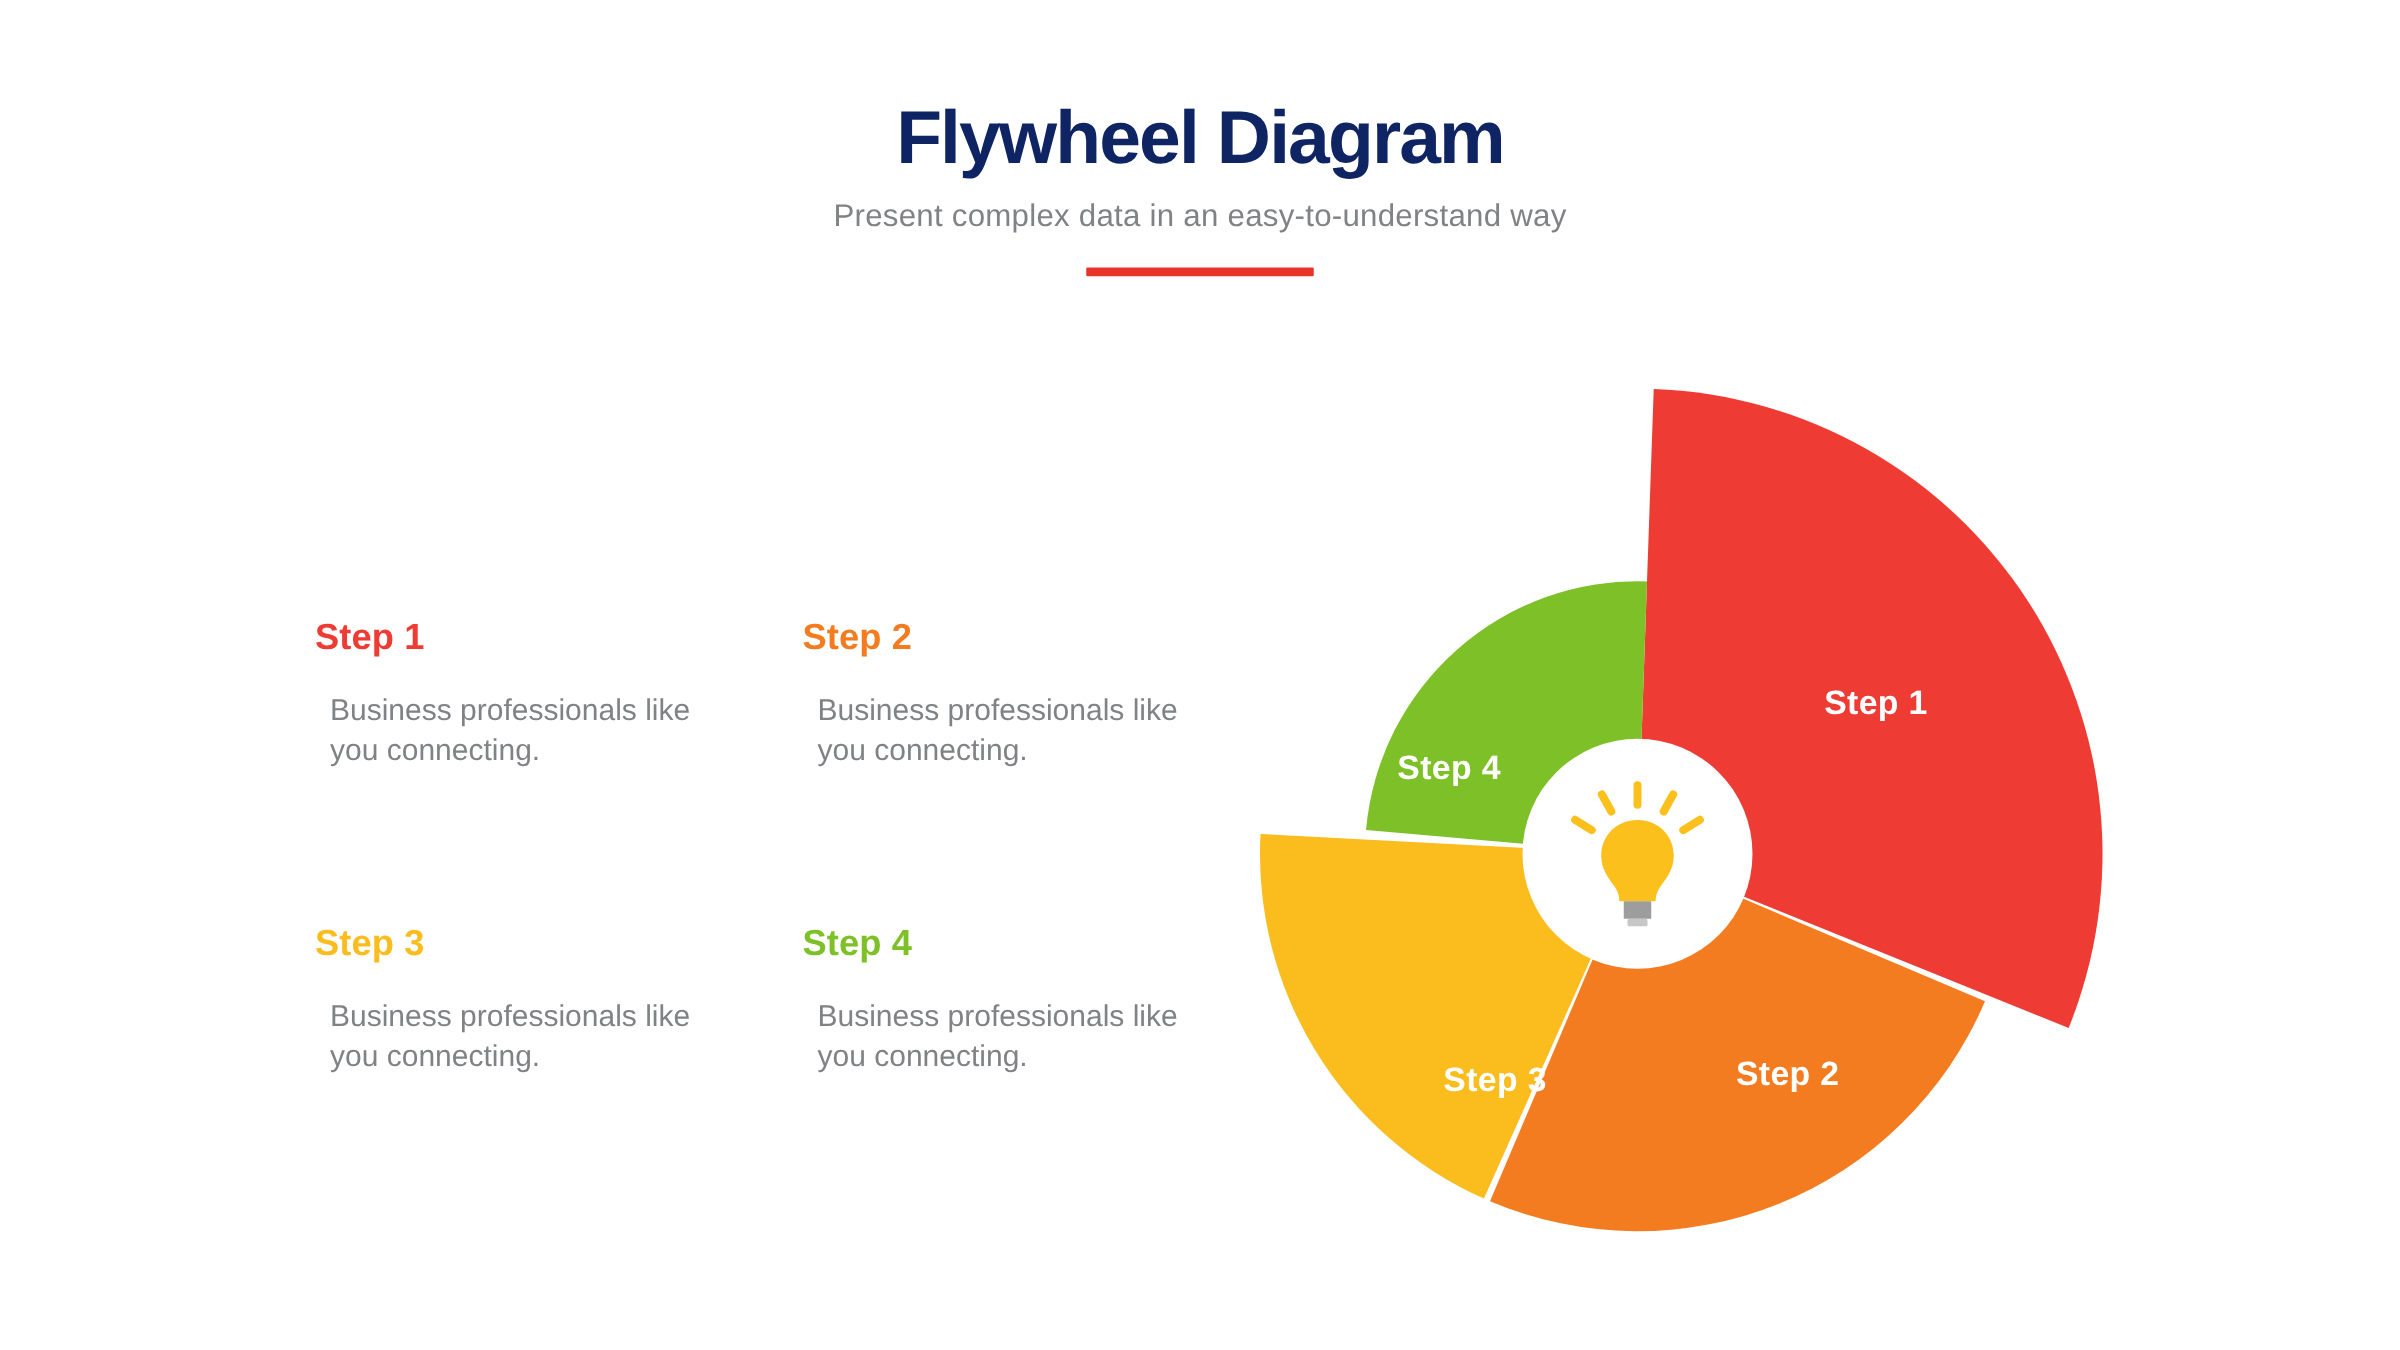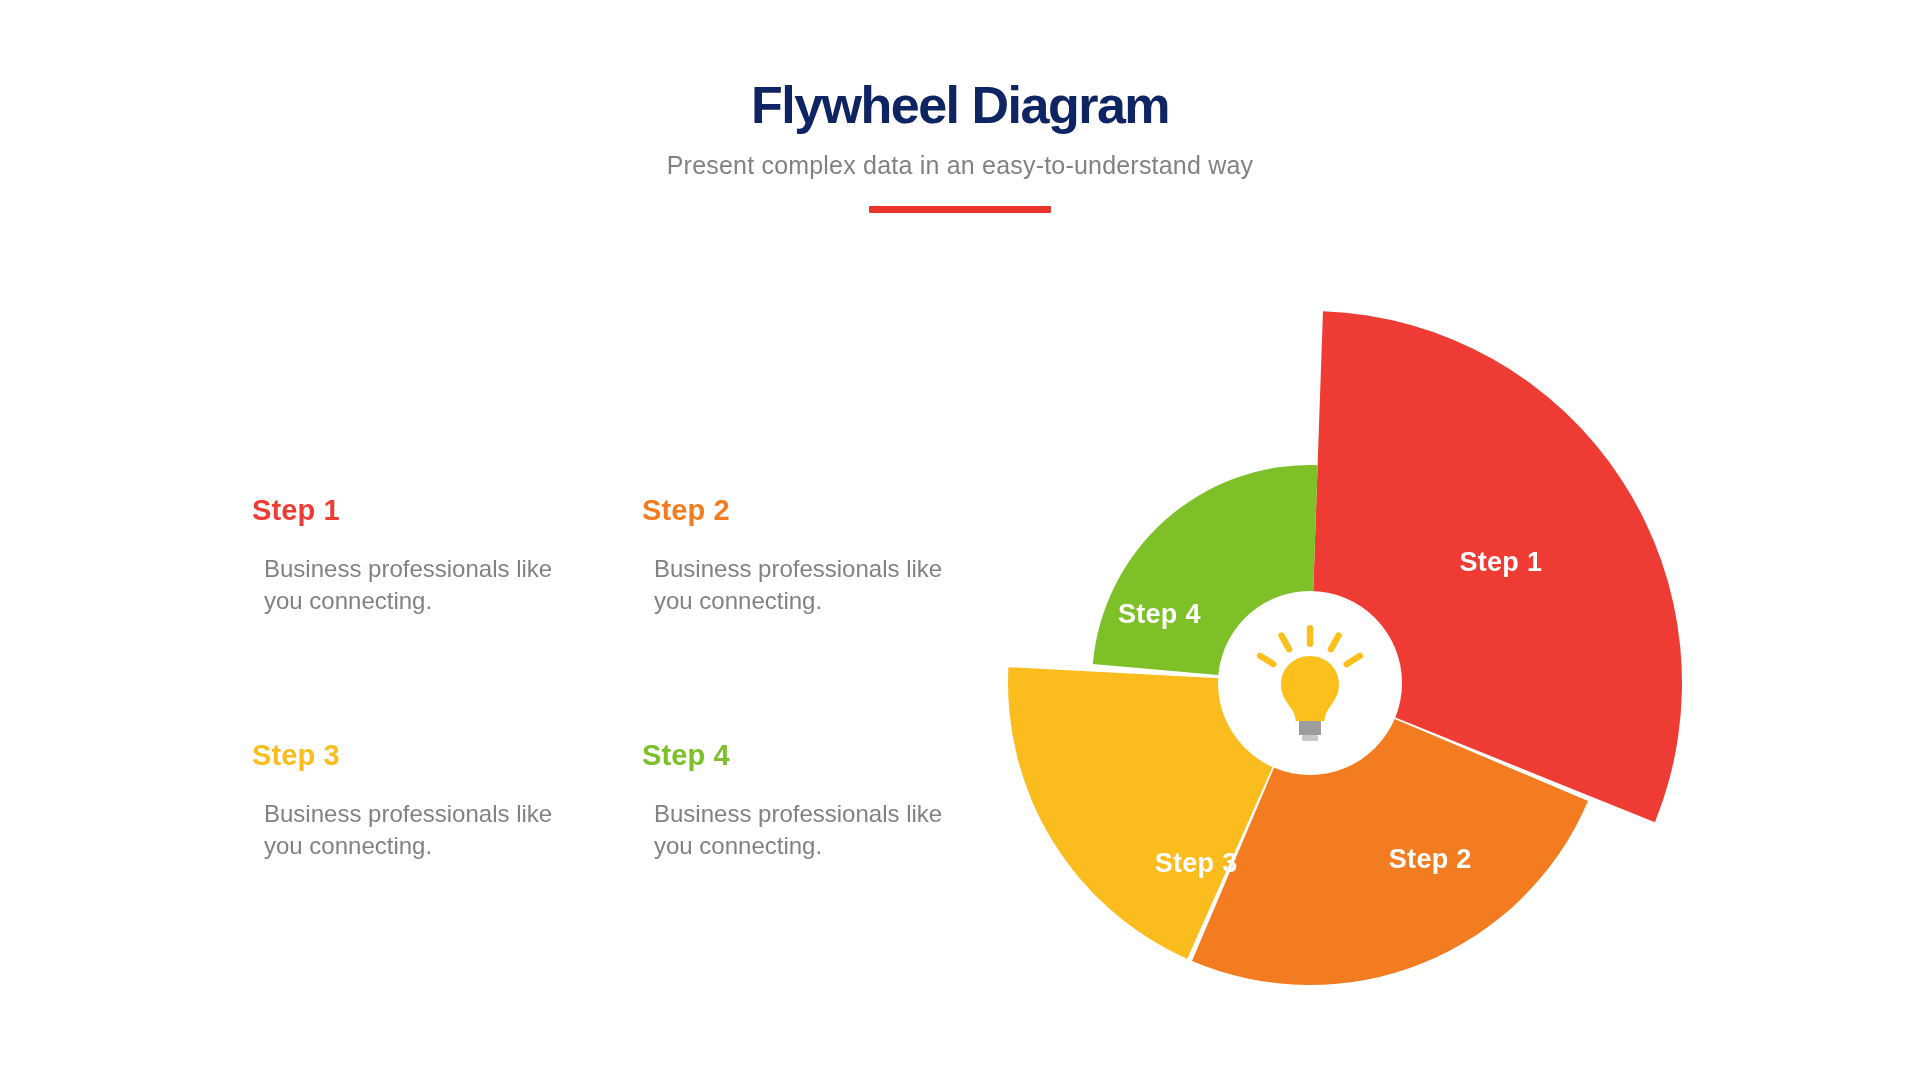--- a/index.html
+++ b/index.html
@@ -20,21 +20,21 @@
   #header {
     position: absolute;
     left: 0;
     top: 0;
     width: 1920px;
     text-align: center;
   }
   #page-title {
     margin: 0;
     padding-top: 78px;
-    font-size: 52px;
+    font-size: 60px;
     font-weight: 700;
     letter-spacing: -1.5px;
     color: #0E2463;
     line-height: 1.05;
     font-family: "Liberation Sans", sans-serif;
   }
   #page-subtitle {
     margin: 0;
     padding-top: 18px;
     font-size: 25px;

